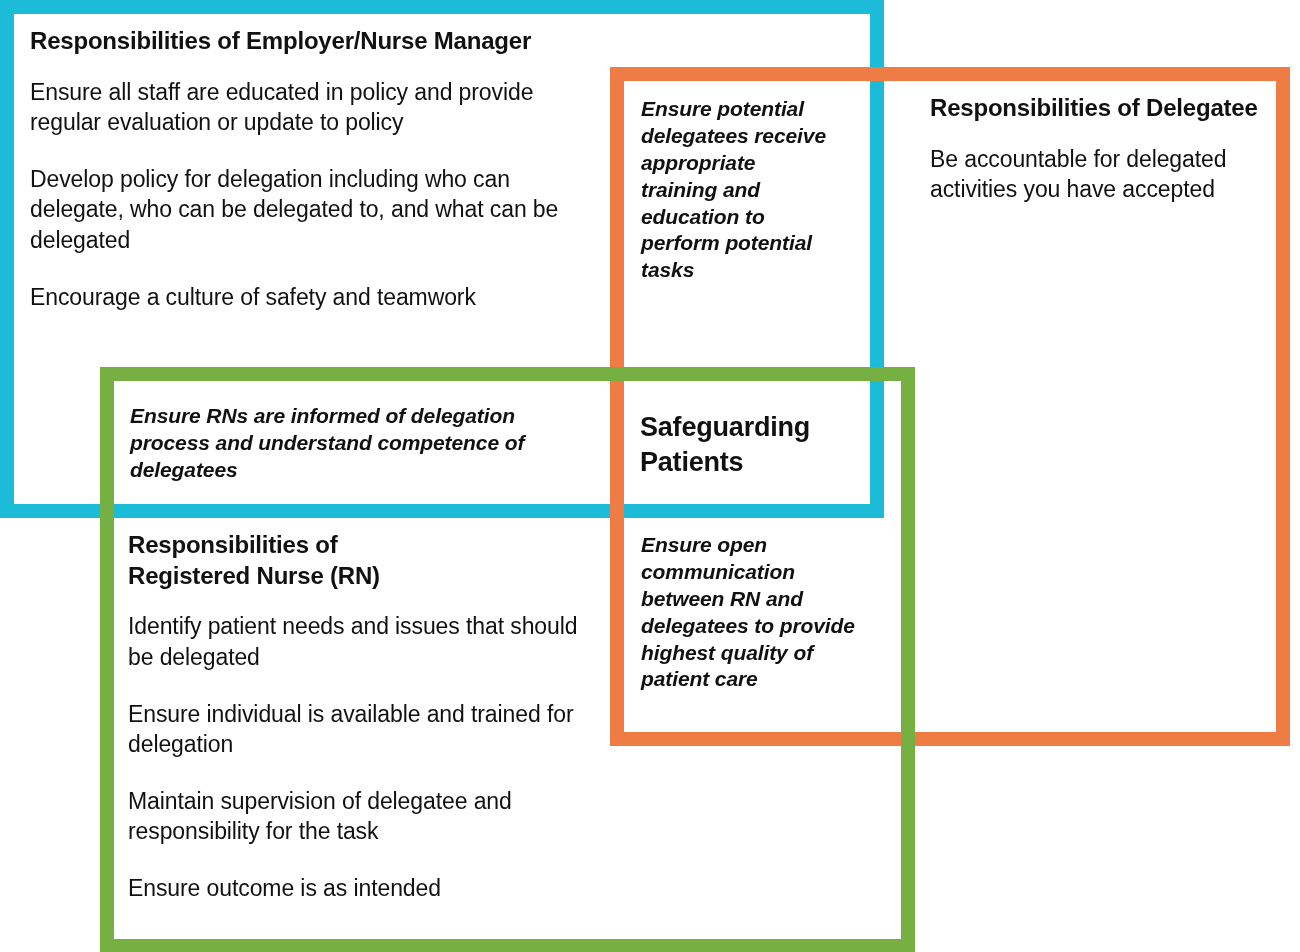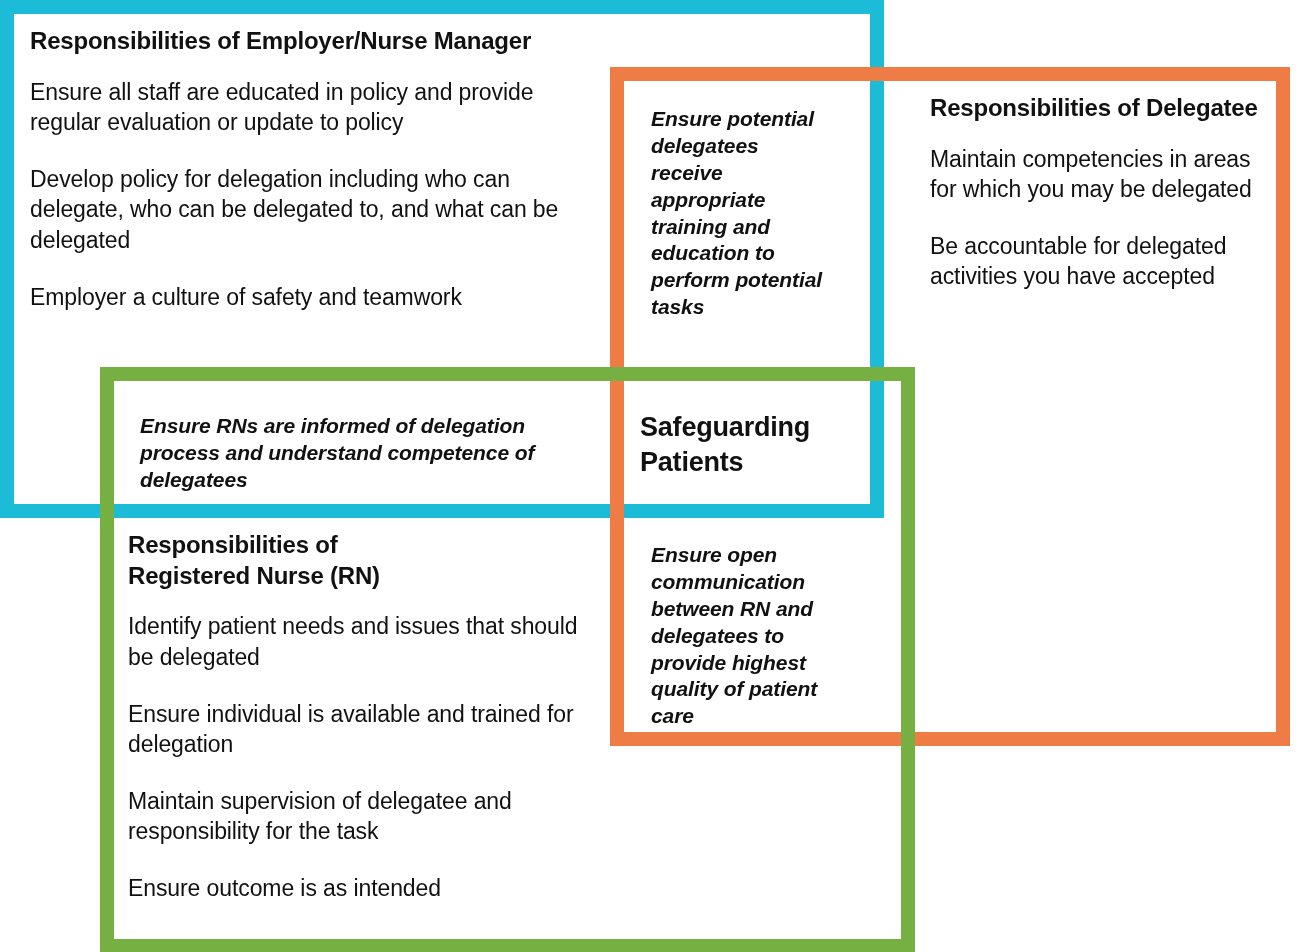--- a/index.html
+++ b/index.html
@@ -70,21 +70,21 @@
     margin: 0 0 26px 0;
     letter-spacing: -0.1px;
   }
   .body-text:last-child { margin-bottom: 0; }
 
   .italic-text {
     font-style: italic;
     font-weight: bold;
     font-size: 21px;
     line-height: 1.28;
-    margin: 12px;
+    margin: 2px;
     letter-spacing: -0.1px;
   }
 
   .center-title {
     font-weight: bold;
     font-size: 27px;
     line-height: 1.28;
     margin: 0;
     letter-spacing: -0.2px;
   }
@@ -104,30 +104,29 @@
 <div id="canvas">
 
   <div class="venn-box box-employer"></div>
   <div class="venn-box box-delegatee"></div>
   <div class="venn-box box-rn"></div>
 
   <div class="tblock" id="t-employer">
     <p class="heading">Responsibilities of Employer/Nurse Manager</p>
     <p class="body-text">Ensure all staff are educated in policy and provide regular evaluation or update to policy</p>
     <p class="body-text">Develop policy for delegation including who can delegate, who can be delegated to, and what can be delegated</p>
-    <p class="body-text">Employer a culture of safety and teamwork</p>
+    <p class="body-text">Encourage a culture of safety and teamwork</p>
   </div>
 
   <div class="tblock" id="t-overlap-blue-orange">
     <p class="italic-text">Ensure potential delegatees receive appropriate training and education to perform potential tasks</p>
   </div>
 
   <div class="tblock" id="t-delegatee">
     <p class="heading">Responsibilities of Delegatee</p>
-    <p class="body-text">Maintain competencies in areas for which you may be delegated</p>
     <p class="body-text">Be accountable for delegated activities you have accepted</p>
   </div>
 
   <div class="tblock" id="t-overlap-blue-green">
     <p class="italic-text">Ensure RNs are informed of delegation process and understand competence of delegatees</p>
   </div>
 
   <div class="tblock" id="t-center">
     <p class="center-title">Safeguarding</p>
     <p class="center-title">Patients</p>

